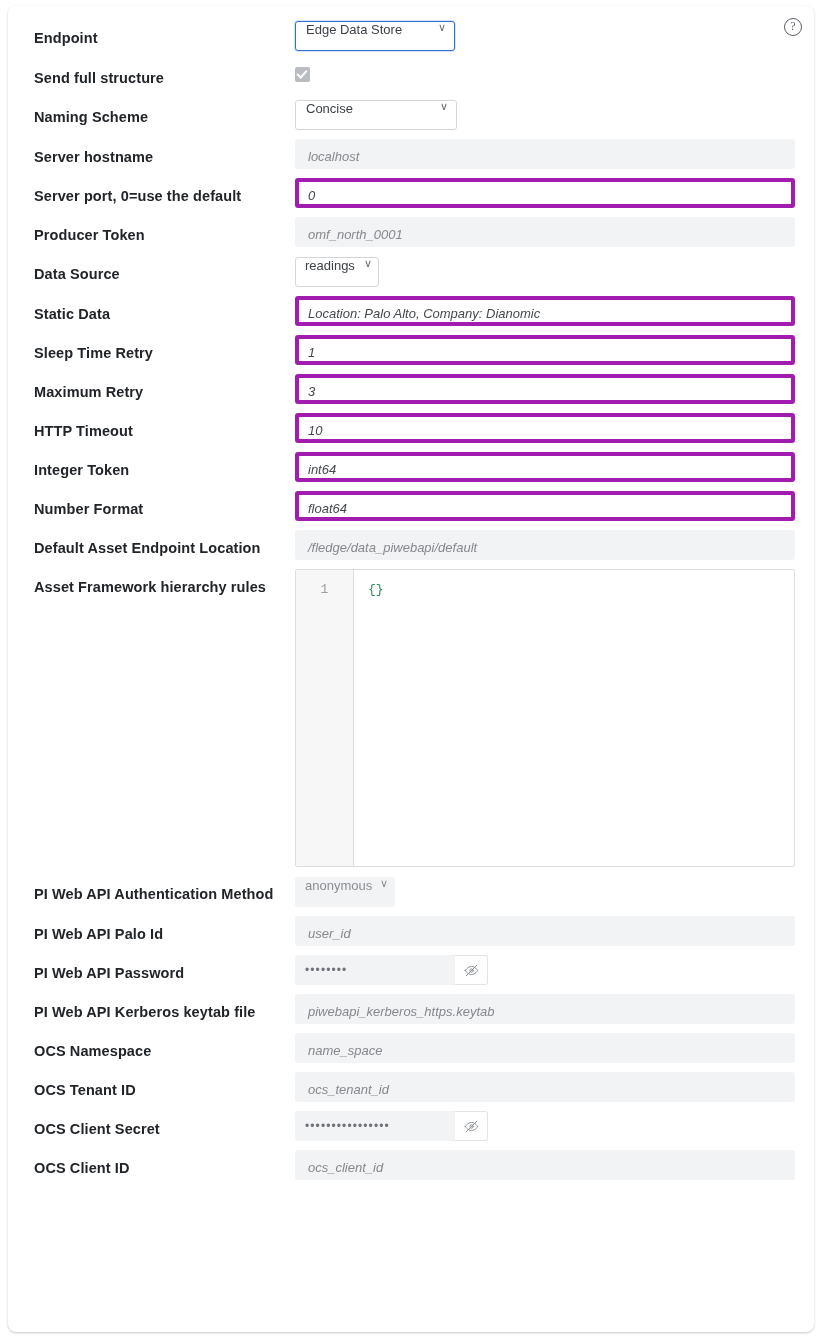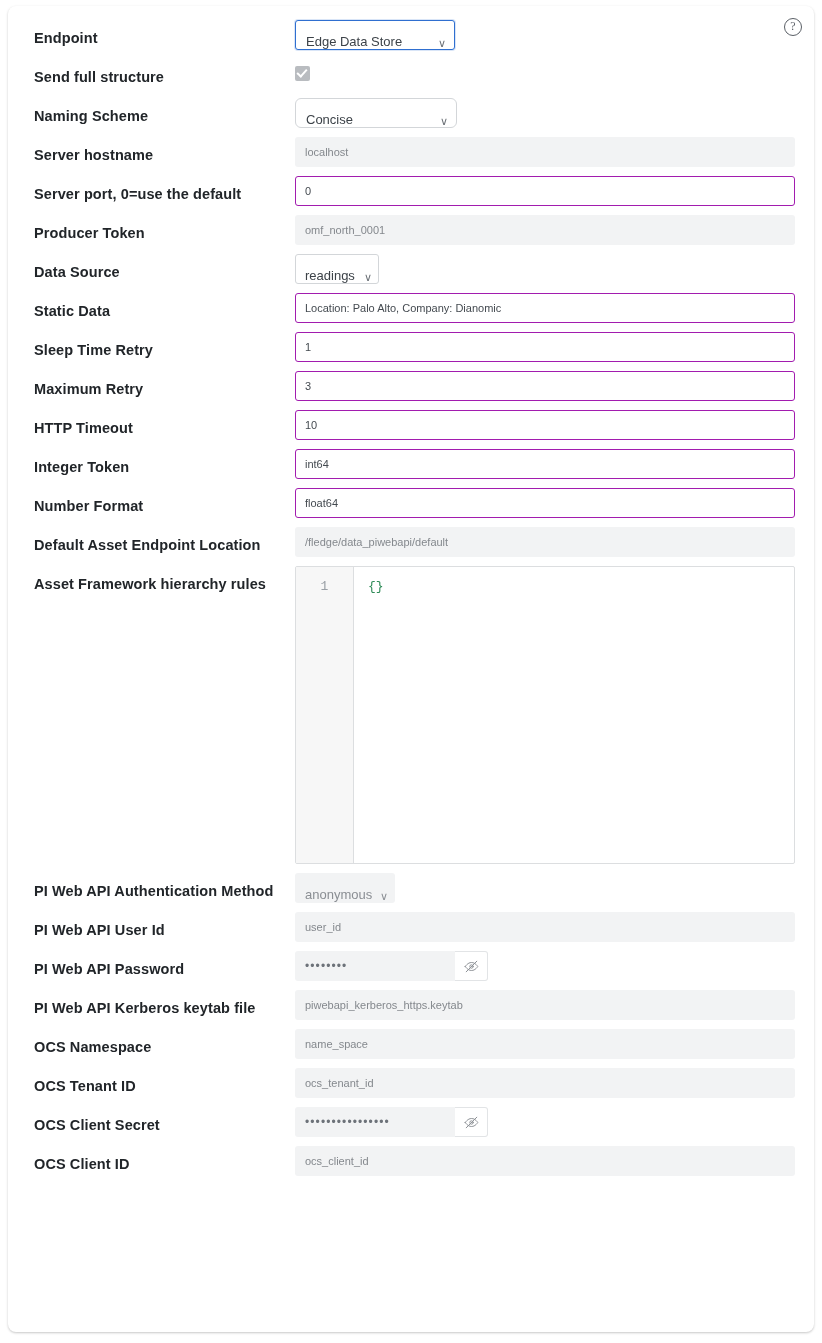--- a/index.html
+++ b/index.html
@@ -57,37 +57,38 @@
 
   .ctrl { flex: 1 1 auto; position: relative; min-width: 0; }
 
   
   .inp {
     display: block;
     width: 500px;
     height: 30px;
     line-height: 28px;
     padding: 0 9px;
-    font-size: 11px;
+    font-size: 13px;
     color: #444a50;
     background: #ffffff;
-    border: 1px solid #a21caf;
+    border: 4px solid #a21caf;
     border-radius: 3px;
     font-family: "Liberation Sans", sans-serif;
+    font-style: italic;
   }
   .inp.disabled {
     background: #f2f3f4;
     border-color: transparent;
     color: #84888d;
   }
 
   
   .sel {
     display: inline-flex;
-    align-items: flex-end;
+    align-items: flex-start;
     justify-content: space-between;
     height: 30px;
     padding: 0 8px 0 10px;
     font-size: 13px;
     color: #3c4248;
     background: #ffffff;
     border: 1px solid #d3d6d9;
     border-radius: 3px;
   }
   .sel .cv { white-space: nowrap; }
@@ -95,21 +96,21 @@
     margin-left: 12px;
     font-size: 11px;
     color: #6b7076;
     line-height: 1;
   }
   .sel.focused {
     border: 1px solid #2f6fd0;
     box-shadow: 0 0 0 1px rgba(47,111,208,.18);
   }
   .sel.w-endpoint { width: 160px; }
-  .sel.w-naming  { width: 162px; border-radius: 6px; }
+  .sel.w-naming  { width: 162px; }
   .sel.w-source  { width: 84px; padding: 0 6px 0 9px; }
   .sel.w-source .chev { margin-left: 6px; }
   .sel.disabled {
     background: #f2f3f4;
     border-color: transparent;
     color: #8a8e93;
     width: 100px;
     padding: 0 6px 0 9px;
   }
   .sel.disabled .chev { margin-left: 6px; color: #8a8e93; }
@@ -299,21 +300,21 @@
         </div>
       </div>
       <div class="row">
         <div class="lbl">PI Web API Authentication Method</div>
         <div class="ctrl"><div class="sel disabled">
             <span class="cv">anonymous</span>
             <span class="chev">∨</span>
           </div></div>
       </div>
       <div class="row">
-        <div class="lbl">PI Web API User Id</div>
+        <div class="lbl">PI Web API Palo Id</div>
         <div class="ctrl">
           <div class="inp disabled">user_id</div>
         </div>
       </div>
       <div class="row">
         <div class="lbl">PI Web API Password</div>
         <div class="ctrl">
           <div class="pwgroup">
             <div class="pwin">••••••••</div>
             <div class="pwbtn">

